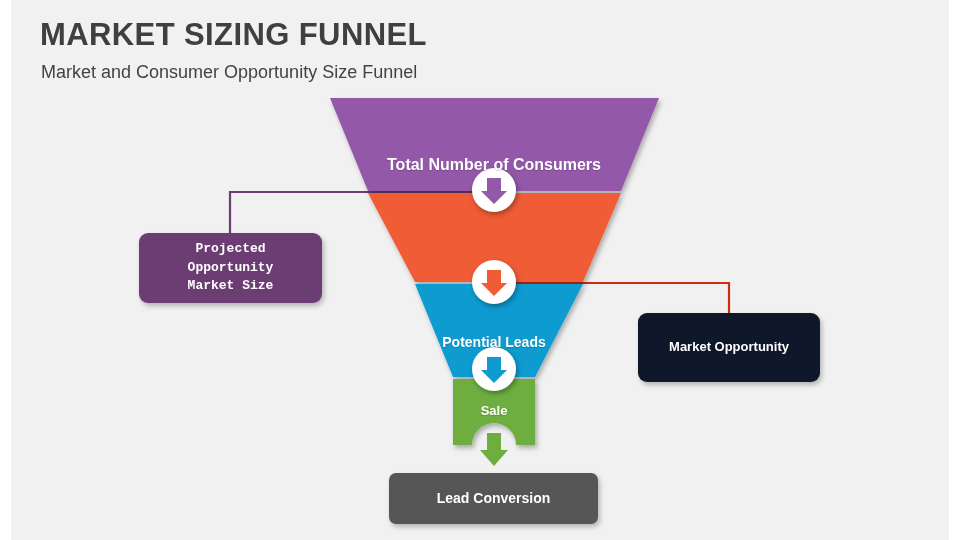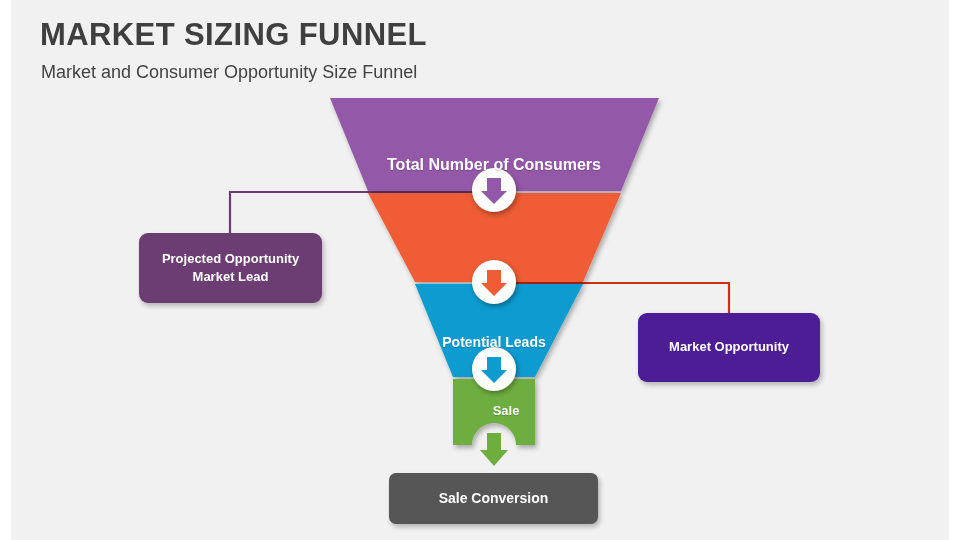--- a/index.html
+++ b/index.html
@@ -58,21 +58,21 @@
     color: #ffffff;
     text-align: center;
     font-weight: bold;
     white-space: nowrap;
     transform: translate(-50%, -50%);
     text-shadow: 0 1px 1px rgba(0,0,0,0.18);
   }
   #label-stage-0 { left: 494px; top: 136px; font-size: 16px; margin-top: 29px; }
   #label-stage-1 { left: 494px; top: 236px; font-size: 16px; }
   #label-stage-2 { left: 494px; top: 342px; font-size: 14px; }
-  #label-stage-3 { left: 494px; top: 410px; font-size: 13px; margin-left: 12px; }
+  #label-stage-3 { left: 494px; top: 410px; font-size: 13px; }
 
   .callout {
     position: absolute;
     border-radius: 9px;
     color: #ffffff;
     display: flex;
     align-items: center;
     justify-content: center;
     text-align: center;
     font-size: 13px;
@@ -81,27 +81,28 @@
     box-shadow: 2px 3px 5px rgba(0,0,0,0.25);
     box-sizing: border-box;
     padding: 4px 10px;
   }
   #callout-projected {
     left: 139px;
     top: 233px;
     width: 183px;
     height: 70px;
     background: #6b3d73;
+    font-family: Liberation Mono, monospace;
   }
   #callout-market {
     left: 638px;
     top: 313px;
     width: 182px;
     height: 69px;
-    background: #4c1d95;
+    background: #0f172a;
   }
   #callout-lead-conversion {
     left: 389px;
     top: 473px;
     width: 209px;
     height: 51px;
     background: #565656;
     border-radius: 7px;
     font-size: 14px;
   }
@@ -166,25 +167,25 @@
     <path d="M 487 433 L 501 433 L 501 450 L 508 450 L 494 466 L 480 450 L 487 450 Z" fill="#6eae3f"></path>
   </svg>
 
   <div class="seg-label" id="label-stage-0">Total Number of Consumers</div>
   <div class="seg-label" id="label-stage-2">Potential Leads</div>
   <div class="seg-label" id="label-stage-3">Sale</div>
 
   <div class="callout" id="callout-projected">
     <span>
       <span>Projected Opportunity</span><br>
-      <span>Market Lead</span>
+      <span>Market Size</span>
     </span>
   </div>
 
   <div class="callout" id="callout-market">
     <span>Market Opportunity</span>
   </div>
 
   <div class="callout" id="callout-lead-conversion">
-    <span>Sale Conversion</span>
+    <span>Lead Conversion</span>
   </div>
 
 </div>
 
 </body></html>

